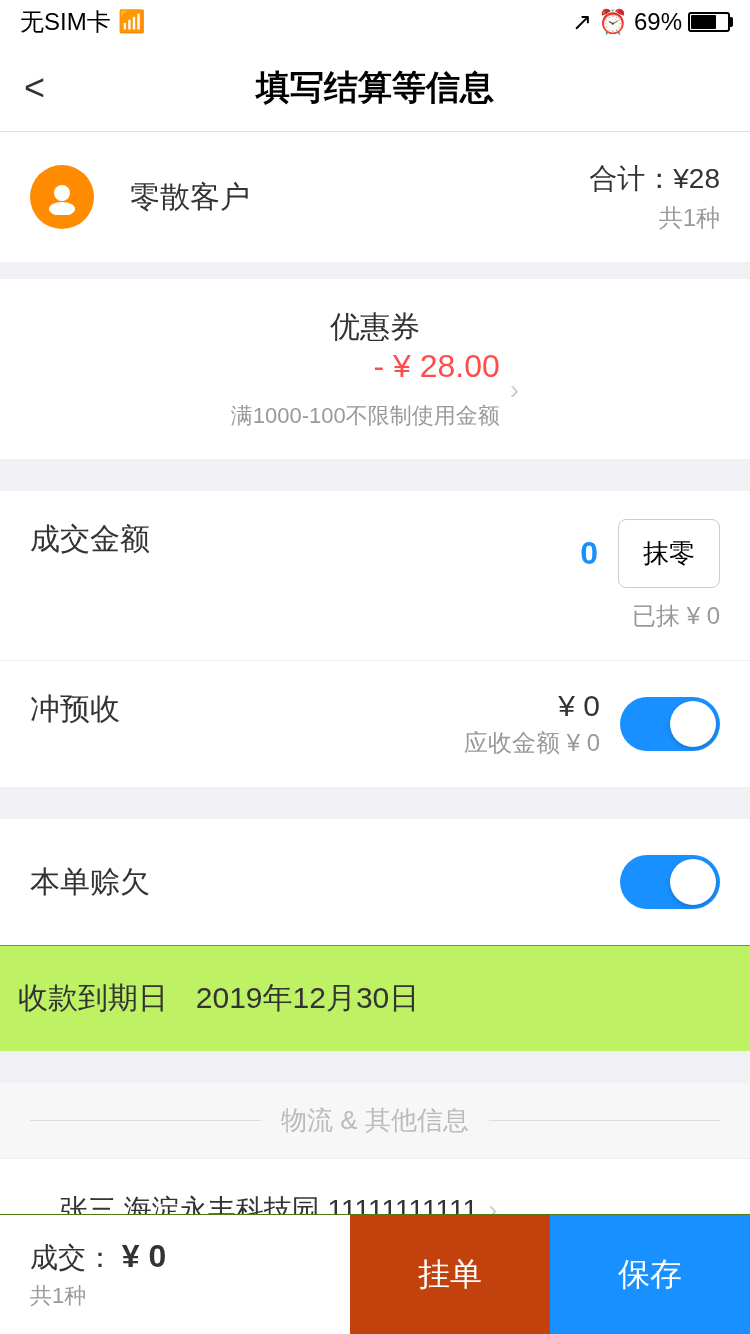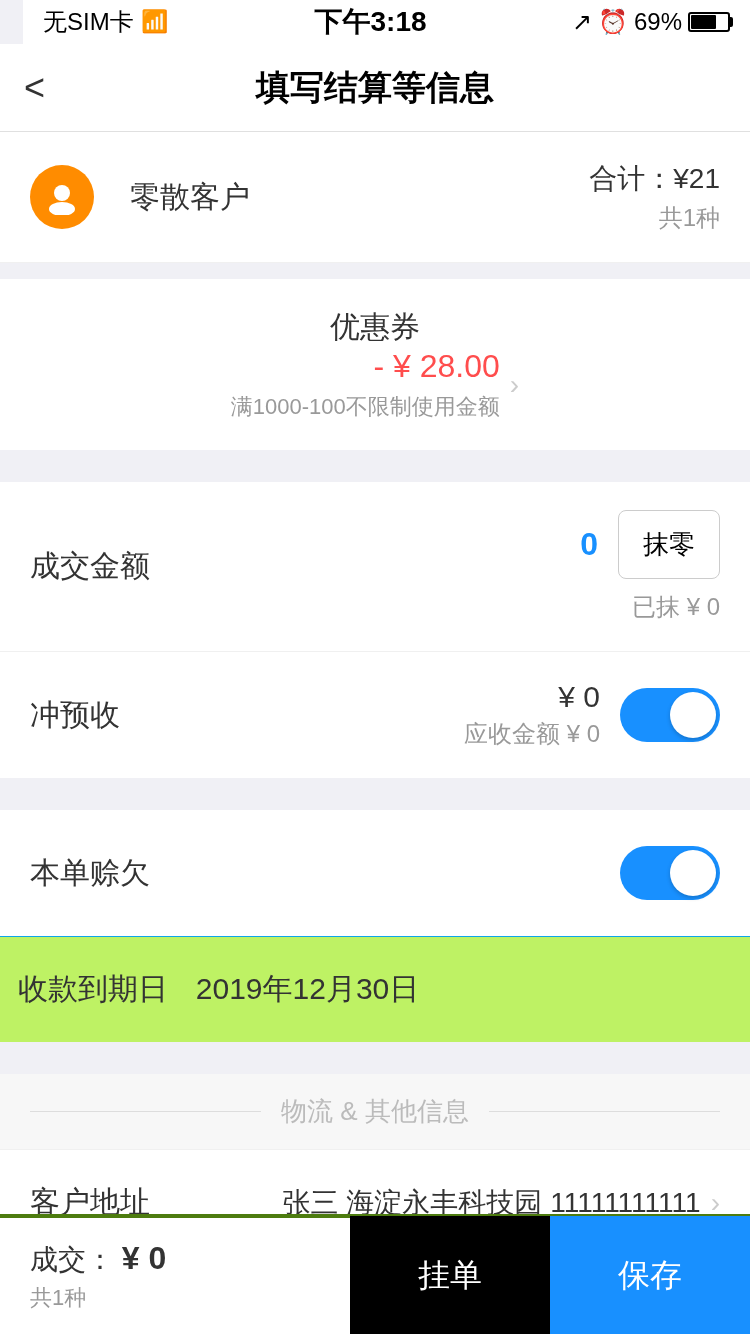--- a/index.html
+++ b/index.html
@@ -17,21 +17,20 @@
     
     .status-bar {
       height: 44px;
       background: #fff;
       display: flex;
       align-items: center;
       justify-content: space-between;
       padding: 0 20px;
       font-size: 24px;
       color: #000;
-      margin-left: 23px;
     }
     .status-left { display: flex; align-items: center; gap: 8px; }
     .status-center { font-weight: 600; font-size: 28px; }
     .status-right { display: flex; align-items: center; gap: 6px; font-size: 24px; }
     .battery-icon {
       width: 42px; height: 20px; border: 2px solid #000; border-radius: 3px; position: relative; display: inline-flex; align-items: center; padding: 1px;
     }
     .battery-icon::after { content: ''; width: 3px; height: 10px; background: #000; position: absolute; right: -5px; top: 3px; border-radius: 0 2px 2px 0; }
     .battery-fill { height: 100%; width: 69%; background: #000; border-radius: 1px; }
 
@@ -97,36 +96,36 @@
       padding: 28px 30px;
       display: flex;
       align-items: center;
       justify-content: space-between;
       flex-direction: column;
     }
     .coupon-label { font-size: 30px; color: #333; }
     .coupon-right { display: flex; align-items: center; gap: 10px; }
     .coupon-right-inner { text-align: right; }
     .coupon-discount { font-size: 32px; color: #ff4d4d; font-weight: 500; }
-    .coupon-desc { font-size: 22px; color: #999; margin-top: 7px; }
+    .coupon-desc { font-size: 22px; color: #999; margin-top: 16px; }
     .chevron { color: #ccc; font-size: 28px; }
 
     
     .section-divider { height: 16px; background: #f0f0f5; }
 
     
     .form-section {
       background: #fff;
       margin-bottom: 16px;
     }
 
     .form-row {
       padding: 28px 30px;
       display: flex;
-      align-items: center;
+      align-items: flex-start;
       justify-content: space-between;
       border-bottom: 1px solid #f0f0f0;
     }
     .form-row:last-child { border-bottom: none; }
 
     .form-label { font-size: 30px; color: #333; }
 
     .form-right { display: flex; align-items: center; gap: 20px; }
 
     .amount-input {
@@ -232,34 +231,34 @@
     
     .bottom-bar {
       position: fixed;
       bottom: 0;
       left: 0;
       width: 750px;
       height: 120px;
       background: #fff;
       display: flex;
       align-items: center;
-      border-top: 4px solid #4d7c0f;
+      border-top: 1px solid #4d7c0f;
     }
     .bottom-summary {
       flex: 1;
       padding: 0 30px;
     }
     .bottom-deal { font-size: 28px; color: #333; }
     .bottom-deal-amount { font-size: 32px; color: #333; font-weight: 600; }
     .bottom-count { font-size: 22px; color: #999; margin-top: 4px; }
 
     .btn-hold {
       width: 200px;
       height: 120px;
-      background: #000000;
+      background: #c2410c;
       color: #fff;
       font-size: 32px;
       font-weight: 500;
       display: flex;
       align-items: center;
       justify-content: center;
       cursor: pointer;
       border: none;
     }
     .btn-save {
@@ -280,21 +279,20 @@
     .wifi-icon { font-size: 22px; }
   </style>
 </head>
 <body>
 
 <div class="status-bar">
   <div class="status-left">
     <span>无SIM卡</span>
     <span class="wifi-icon">📶</span>
   </div>
-  <div class="status-center">下午3:18</div>
   <div class="status-right">
     <span>↗</span>
     <span>⏰</span>
     <span>69%</span>
     <div class="battery-icon">
       <div class="battery-fill"></div>
     </div>
   </div>
 </div>
 
@@ -310,21 +308,21 @@
       <div class="customer-left">
         <div class="customer-avatar">
           <svg width="36" height="36" viewBox="0 0 36 36" fill="none">
             <circle cx="18" cy="14" r="8" fill="white"></circle>
             <ellipse cx="18" cy="30" rx="13" ry="7" fill="white"></ellipse>
           </svg>
         </div>
         <span class="customer-name">零散客户</span>
       </div>
       <div class="customer-right">
-        <div class="customer-total">合计：¥21</div>
+        <div class="customer-total">合计：¥28</div>
         <div class="customer-count">共1种</div>
       </div>
     </div>
   </div>
 
   <div class="section-white">
     <div class="coupon-row">
       <span class="coupon-label">优惠券</span>
       <div class="coupon-right">
         <div class="coupon-right-inner">
@@ -382,21 +380,20 @@
 
   <div class="section-divider"></div>
 
   <div class="logistics-header">
     <div class="logistics-divider-line"></div>
     <span>物流 &amp; 其他信息</span>
     <div class="logistics-divider-line"></div>
   </div>
 
   <div class="address-row" style="background:#fff; border-top: 1px solid #f0f0f0;">
-    <span class="address-label">客户地址</span>
     <div class="address-right">
       <span class="address-value">张三 海淀永丰科技园 11111111111</span>
       <span class="chevron">›</span>
     </div>
   </div>
 
   <div style="height: 200px; background: #f0f0f5;"></div>
 
 </div>
 

